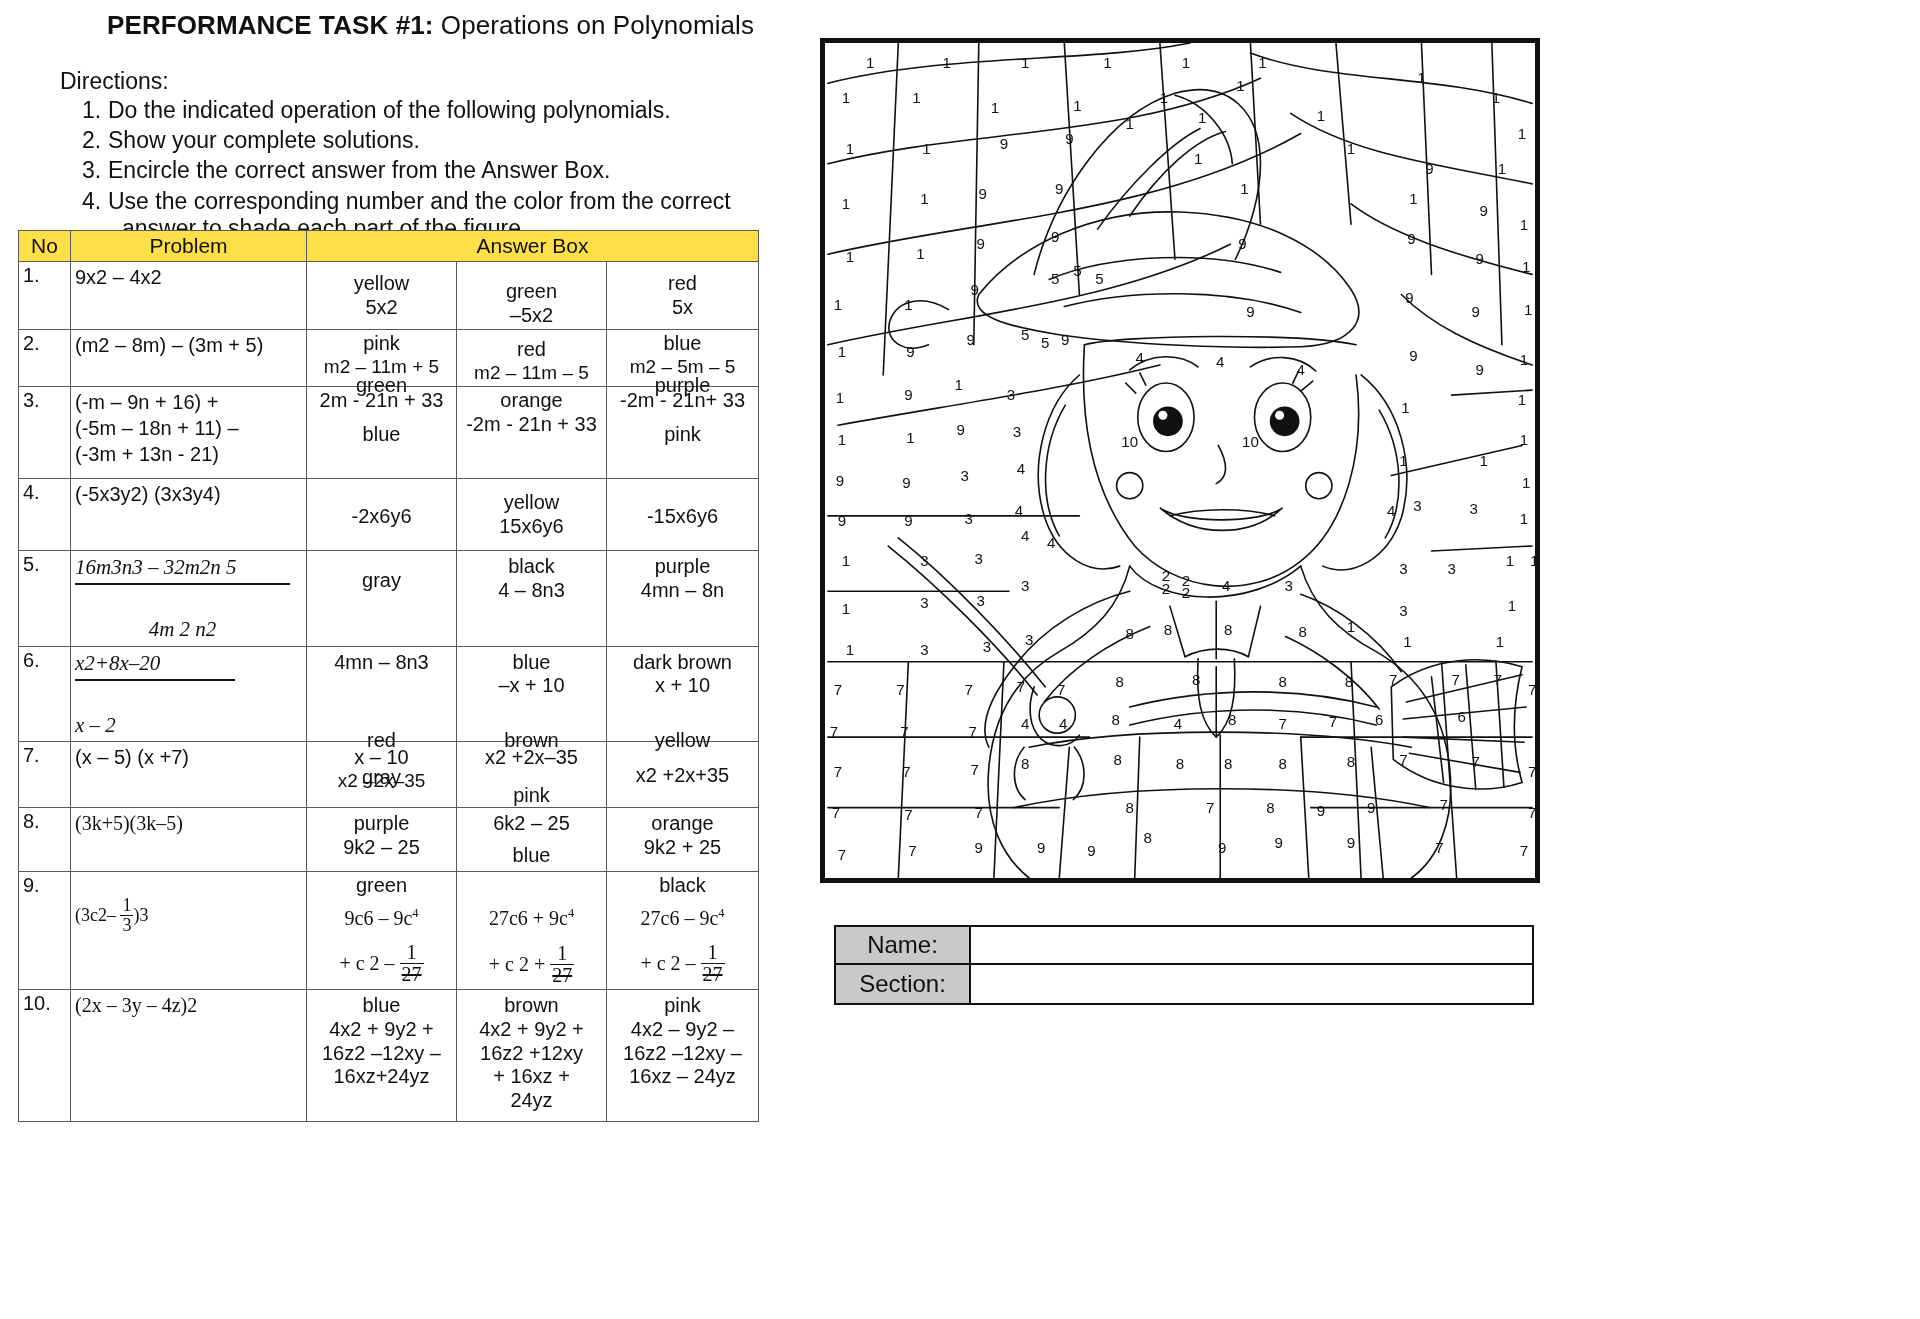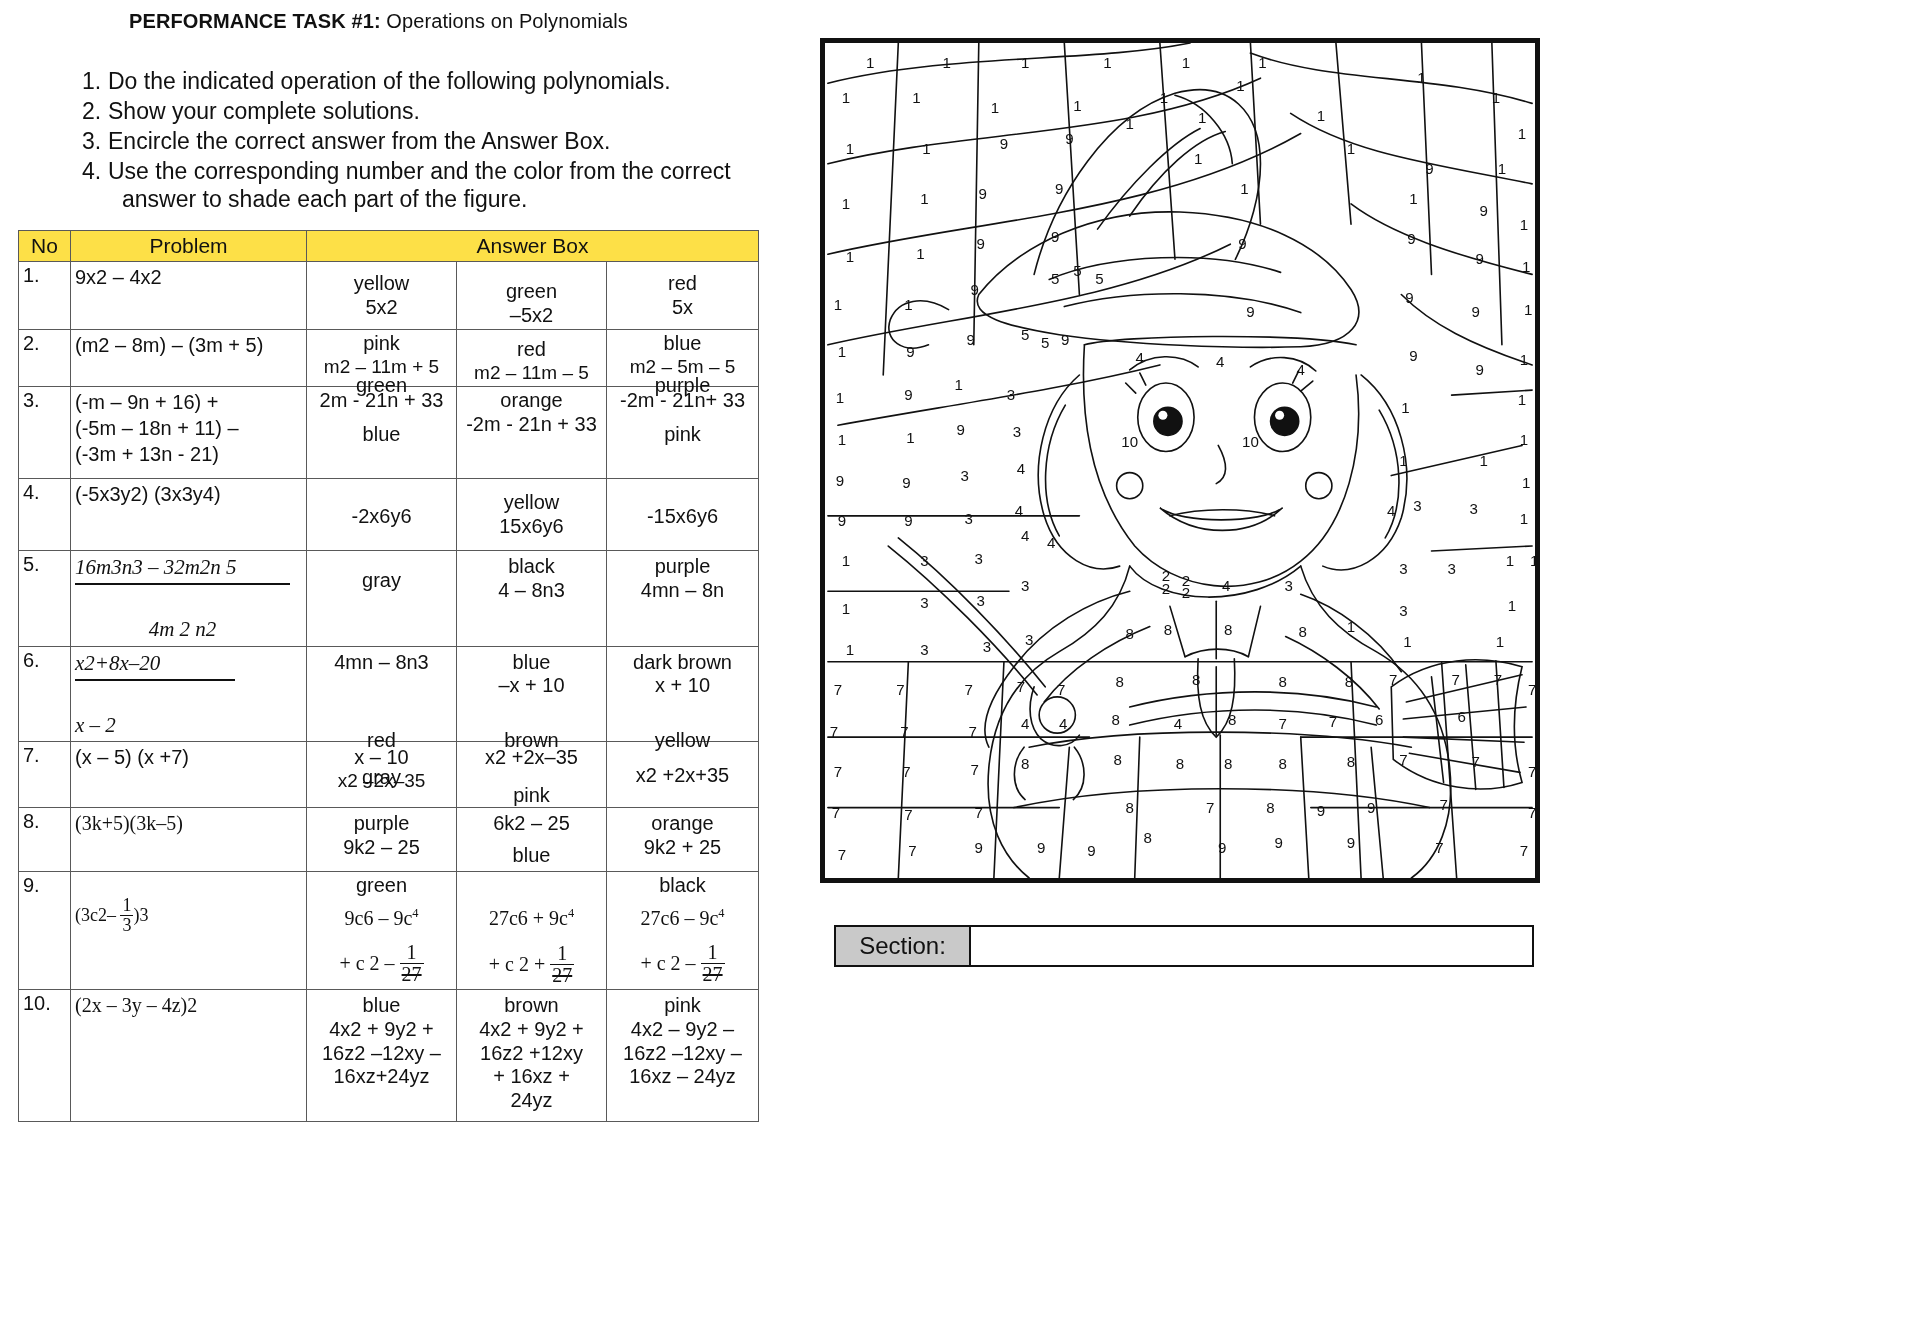--- a/index.html
+++ b/index.html
@@ -10,21 +10,21 @@
     font-family:"Liberation Sans", sans-serif;
     color:#111;
     position:relative;
     overflow:hidden;
   }
   .page { position:relative; width:1920px; height:1319px; }
 
   
   .left { position:absolute; left:0; top:0; width:960px; height:1319px; }
 
-  .title { position:absolute; left:129px; top:10px; font-size:20px; letter-spacing:.1px; white-space:nowrap;}
+  .title { position:absolute; left:107px; top:10px; font-size:26px; letter-spacing:.1px; white-space:nowrap;}
   .title b { font-weight:700; }
 
   .directions { position:absolute; left:60px; top:68px; font-size:23px; line-height:1.18; }
   .directions .dhead { margin:0 0 2px 0; }
   .directions ol { list-style:none; margin:0; padding:0 0 0 22px; }
   .directions li { margin:0 0 3px 0; position:relative; padding-left:26px; }
   .directions li .num { position:absolute; left:0; top:0; }
   .directions li .cont { display:block; padding-left:14px; }
 
   
@@ -76,20 +76,21 @@
 
 <div class="page">
 
   <div class="left">
 
     <div class="title">
       <b>PERFORMANCE TASK #1:</b><span> Operations on Polynomials</span>
     </div>
 
     <div class="directions">
+      <div class="dhead">Directions:</div>
       <ol>
         <li><span class="num">1.</span><span>Do the indicated operation of the following polynomials.</span></li>
         <li><span class="num">2.</span><span>Show your complete solutions.</span></li>
         <li><span class="num">3.</span><span>Encircle the correct answer from the Answer Box.</span></li>
         <li><span class="num">4.</span><span>Use the corresponding number and the color from the correct</span><span class="cont">answer to shade each part of the figure.</span></li>
       </ol>
     </div>
 
     <table class="ws">
       <colgroup>
@@ -615,18 +616,22 @@
           <text x="608" y="805">7</text>
             <text x="692" y="808">7</text>
           <text x="300" y="402">10</text>
             <text x="420" y="402">10</text>
         </g>
       </svg>
     </div>
 
     <div class="idbox">
       <div class="idrow">
+        <div class="idlabel">Name:</div>
+        <div class="idfield"></div>
+      </div>
+      <div class="idrow">
         <div class="idlabel">Section:</div>
         <div class="idfield"></div>
       </div>
     </div>
   </div>
 </div>
 
 </body></html>

